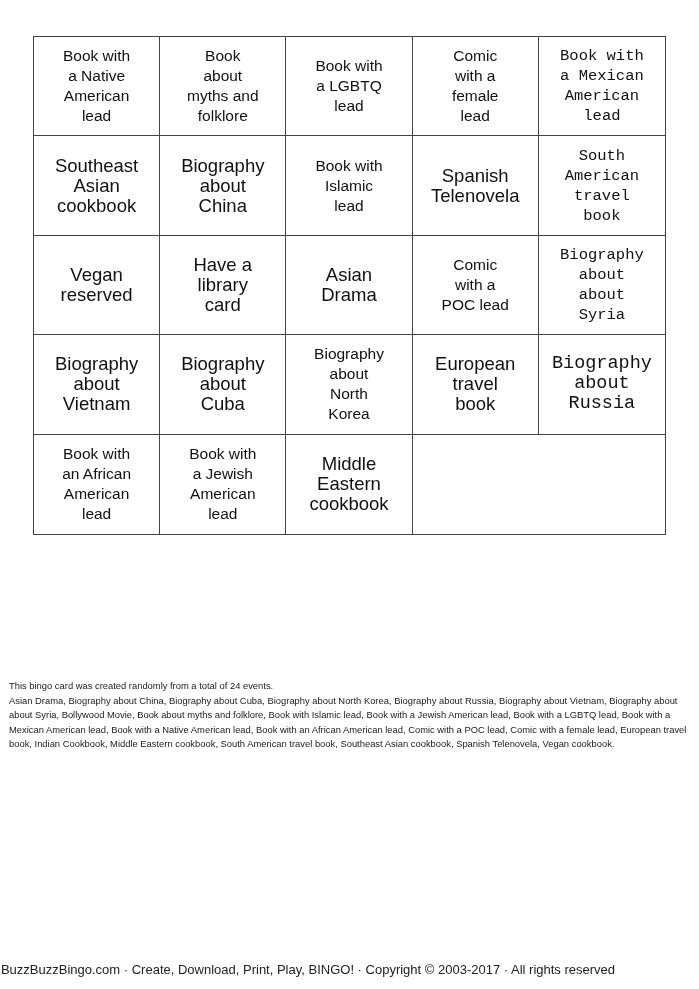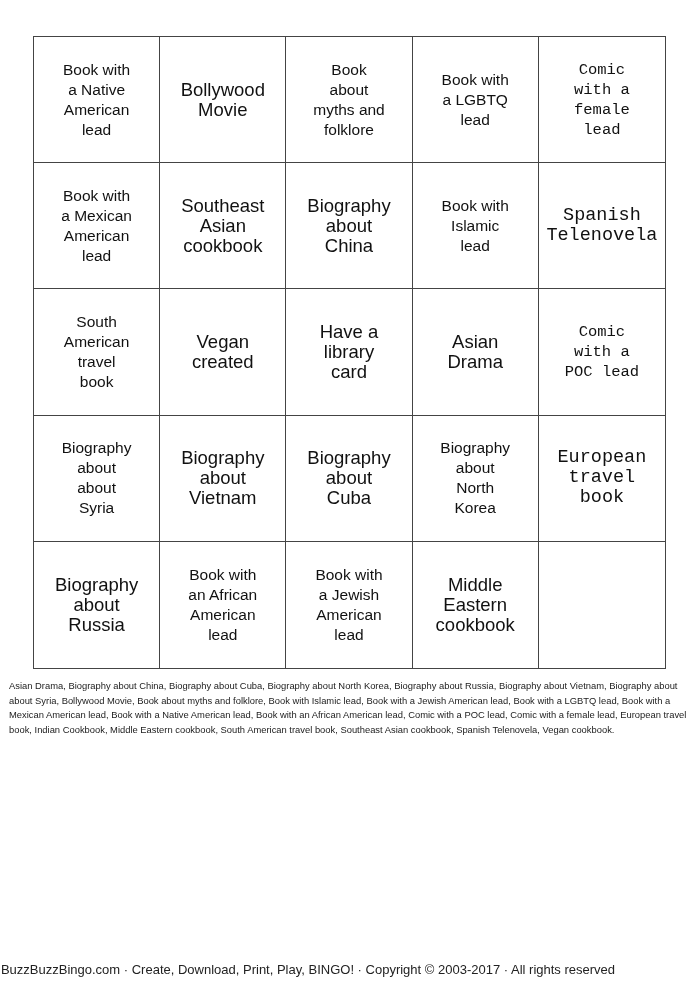--- a/index.html
+++ b/index.html
@@ -1,35 +1,33 @@
 <!DOCTYPE html>
 <html><head>
 <meta charset="utf-8">
 <style>
   html, body { margin: 0; padding: 0; background: #fff; }
   body { width: 699px; height: 989px; position: relative; font-family: "Liberation Sans", sans-serif; color: #111; overflow: hidden; }
-  .grid { position: absolute; left: 33px; top: 36px; width: 633px; height: 633px; display: grid; grid-template-columns: repeat(5, 1fr); grid-template-rows: repeat(5, 1fr); border: 1px solid #444; box-sizing: border-box; }
+  .grid { position: absolute; left: 33px; top: 36px; width: 633px; height: 499px; display: grid; grid-template-columns: repeat(5, 1fr); grid-template-rows: repeat(5, 1fr); border: 1px solid #444; box-sizing: border-box; }
   .cell { border-right: 1px solid #444; border-bottom: 1px solid #444; display: flex; align-items: center; justify-content: center; text-align: center; white-space: pre-line; box-sizing: border-box; padding: 4px; }
   .cell:nth-child(5n) { border-right: none; font-family: Liberation Mono, monospace; }
   .cell:nth-child(n+21) { border-bottom: none; }
   .cell.sm { font-size: 15.5px; line-height: 20px; }
   .cell.lg { font-size: 18.5px; line-height: 20px; }
   .info { position: absolute; left: 9px; top: 679px; width: 680px; font-size: 9.4px; line-height: 14.5px; color: #222; }
   .footer { position: absolute; left: 0; top: 962px; width: 616px; text-align: center; font-size: 13px; color: #222; }
 </style>
 </head>
 <body>
 
 <div class="grid" id="grid">
     <div class="cell sm">Book with
 a Native
 American
 lead</div>
-    <div class="cell lg">Bollywood
-Movie</div>
     <div class="cell sm">Book
 about
 myths and
 folklore</div>
     <div class="cell sm">Book with
 a LGBTQ
 lead</div>
     <div class="cell sm">Comic
 with a
 female
@@ -47,21 +45,21 @@
     <div class="cell sm">Book with
 Islamic
 lead</div>
     <div class="cell lg">Spanish
 Telenovela</div>
     <div class="cell sm">South
 American
 travel
 book</div>
     <div class="cell lg">Vegan
-created</div>
+reserved</div>
     <div class="cell lg">Have a
 library
 card</div>
     <div class="cell lg">Asian
 Drama</div>
     <div class="cell sm">Comic
 with a
 POC lead</div>
     <div class="cell sm">Biography
 about
@@ -90,16 +88,17 @@
     <div class="cell sm">Book with
 a Jewish
 American
 lead</div>
     <div class="cell lg">Middle
 Eastern
 cookbook</div>
   </div>
 
 <div class="info">
+  <div>This bingo card was created randomly from a total of 24 events.</div>
   <div>Asian Drama, Biography about China, Biography about Cuba, Biography about North Korea, Biography about Russia, Biography about Vietnam, Biography about about Syria, Bollywood Movie, Book about myths and folklore, Book with Islamic lead, Book with a Jewish American lead, Book with a LGBTQ lead, Book with a Mexican American lead, Book with a Native American lead, Book with an African American lead, Comic with a POC lead, Comic with a female lead, European travel book, Indian Cookbook, Middle Eastern cookbook, South American travel book, Southeast Asian cookbook, Spanish Telenovela, Vegan cookbook.</div>
 </div>
 
 <div class="footer">BuzzBuzzBingo.com · Create, Download, Print, Play, BINGO! · Copyright © 2003-2017 · All rights reserved</div>
 
 </body></html>

